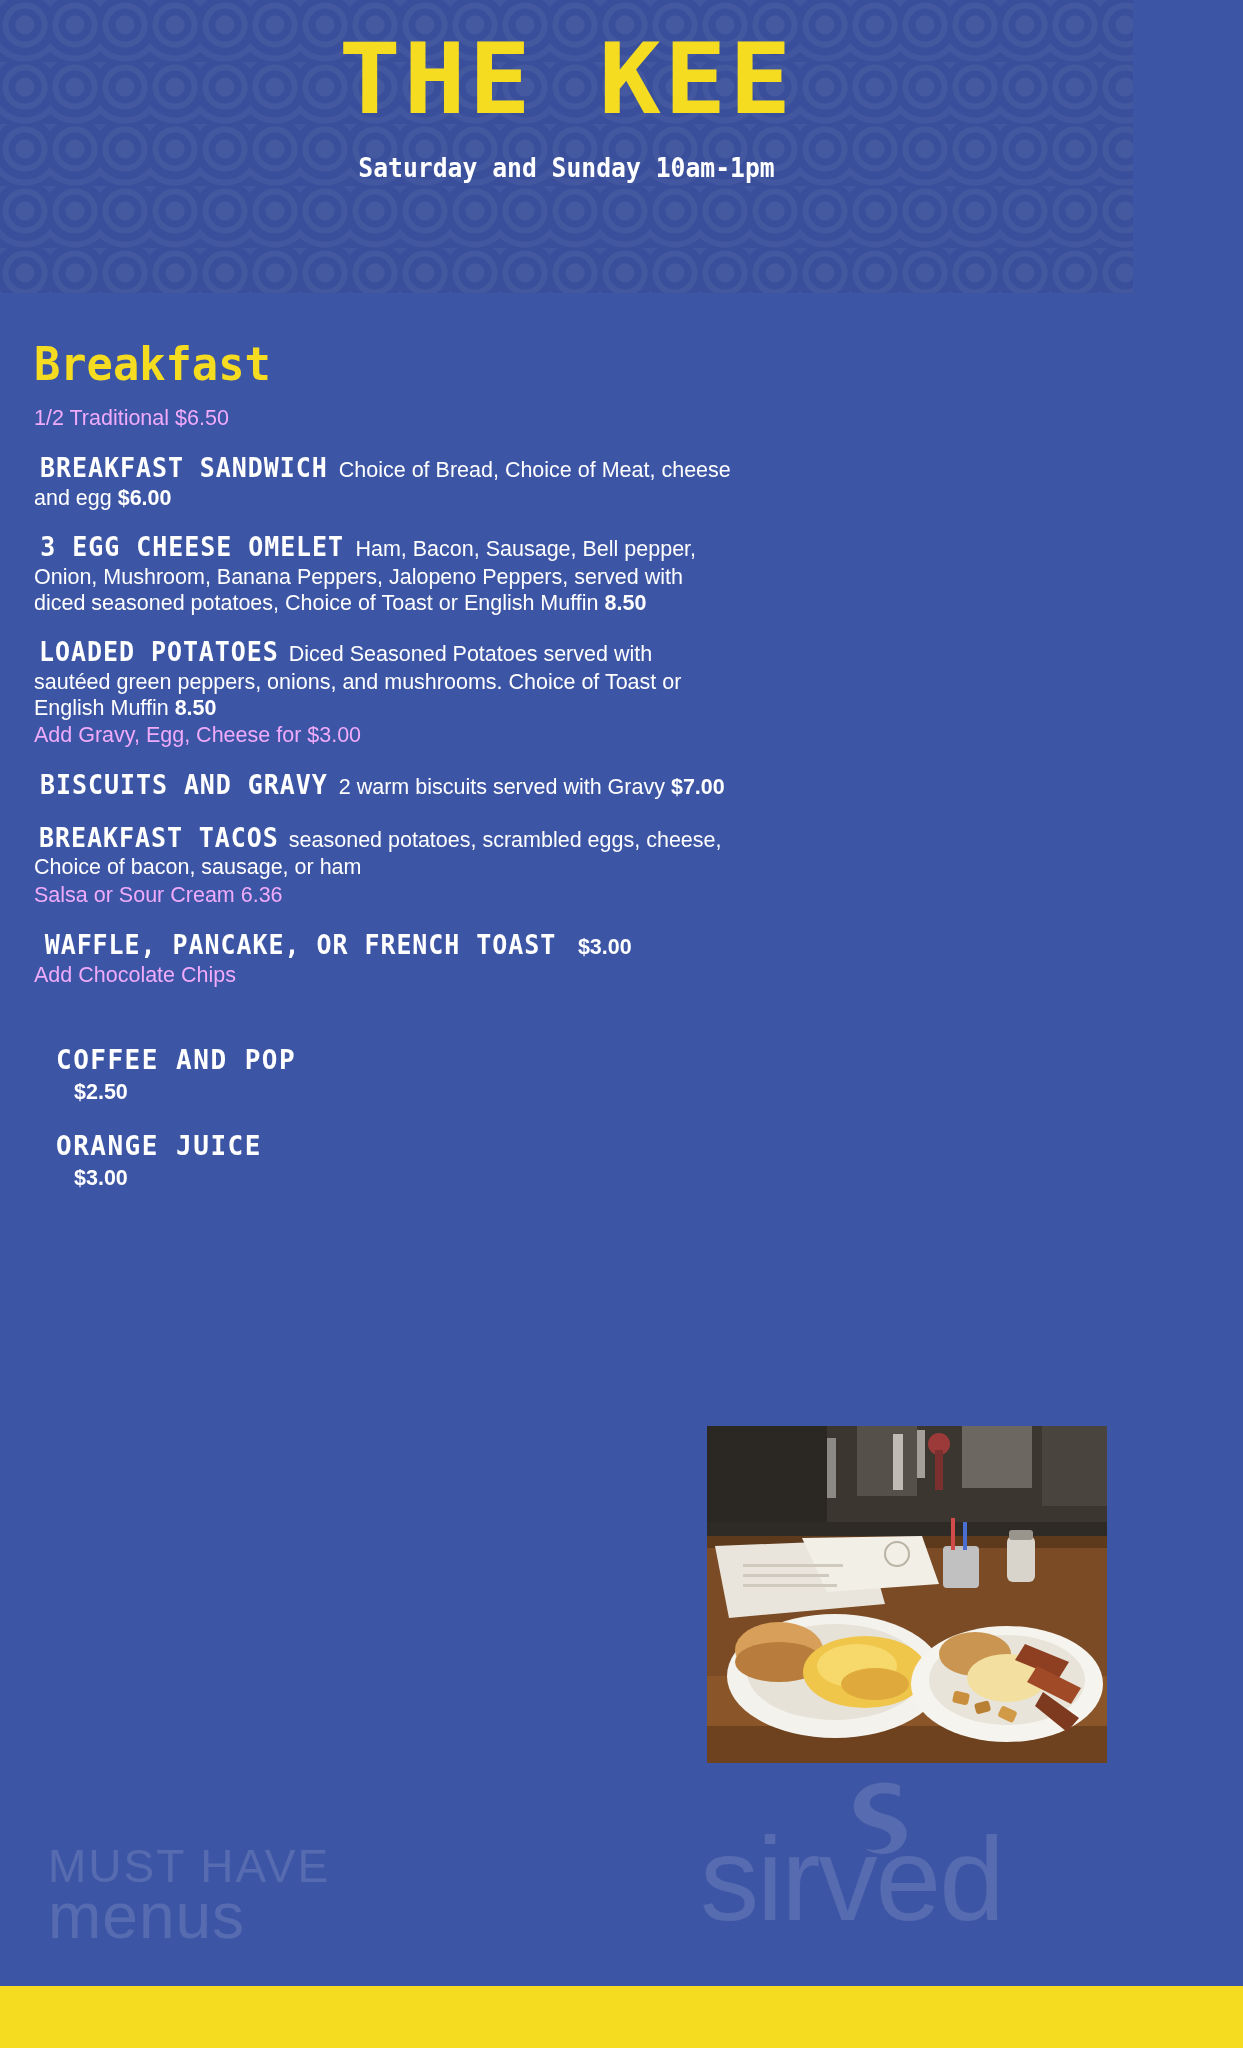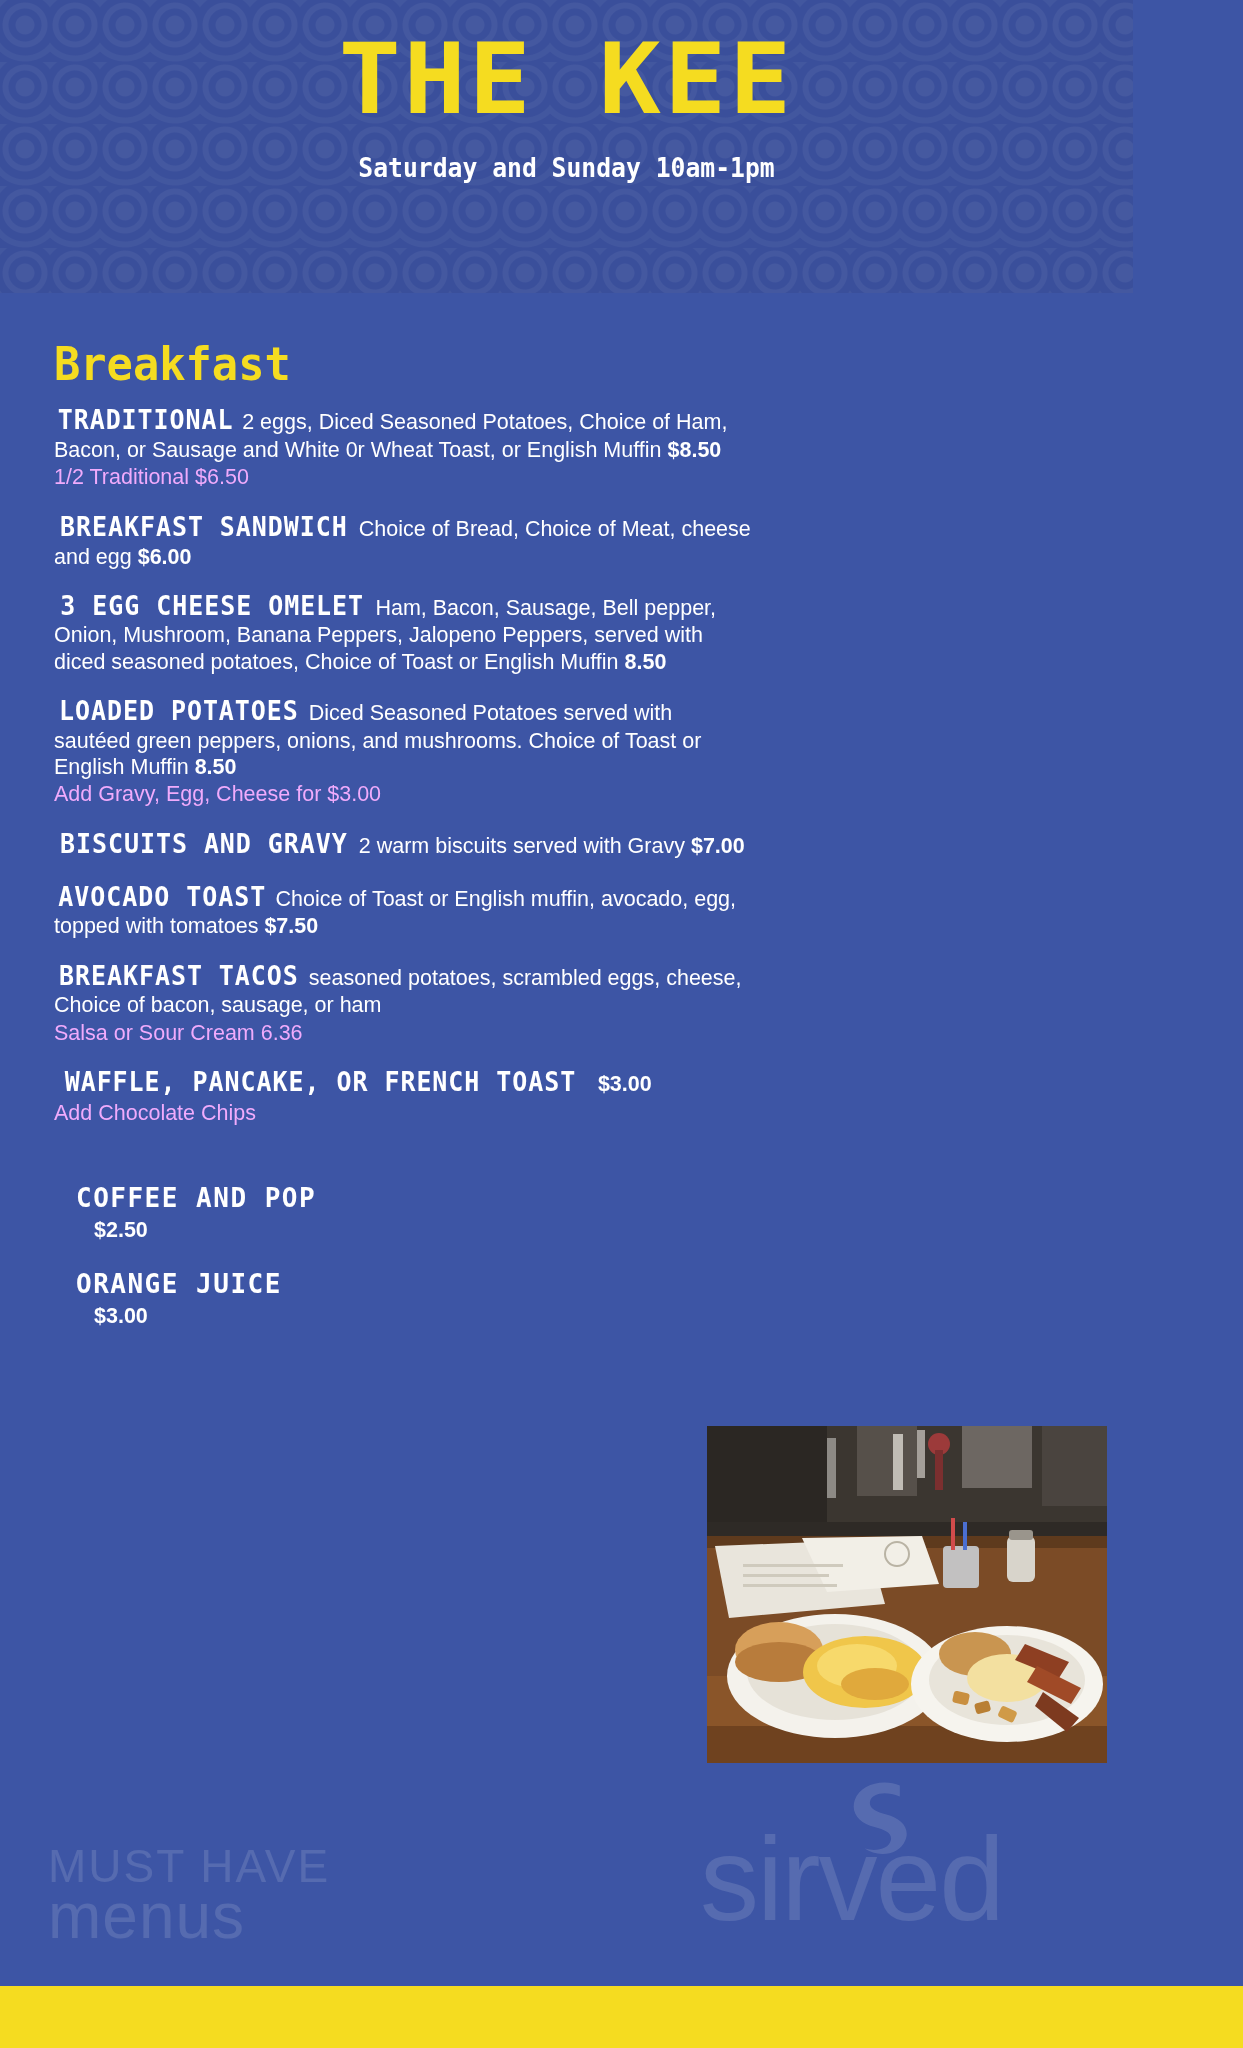--- a/index.html
+++ b/index.html
@@ -51,21 +51,21 @@
     font-size: 26px;
     color: #ffffff;
     letter-spacing: 0px;
     margin-top: 22px;
     transform: scaleX(0.95);
   }
 
   
   .menu-body {
     position: relative;
-    padding: 44px 54px 0 54px;
+    padding: 44px 54px 0 34px;
     box-sizing: border-box;
   }
   .section-title {
     font-family: "DejaVu Sans Mono", monospace;
     font-weight: bold;
     font-size: 46px;
     color: #f5dc20;
     letter-spacing: 0px;
     margin: 0 0 14px 0;
     transform: scaleX(0.95);
@@ -197,23 +197,20 @@
     <div class="restaurant-title">THE KEE</div>
     <div class="restaurant-hours">Saturday and Sunday 10am-1pm</div>
   </div>
 </div>
 
 <div class="menu-body">
 
   <div class="section-title">Breakfast</div>
 
   <div class="menu-item">
-    <div class="item-line">
-      <span class="item-name">TRADITIONAL</span><span class="item-desc">2 eggs, Diced Seasoned Potatoes, Choice of Ham, Bacon, or Sausage and White 0r Wheat Toast, or English Muffin</span> <span class="item-price">$8.50</span>
-    </div>
     <div class="item-sub">1/2 Traditional $6.50</div>
   </div>
 
   <div class="menu-item">
     <div class="item-line">
       <span class="item-name">BREAKFAST SANDWICH</span><span class="item-desc">Choice of Bread, Choice of Meat, cheese and egg</span> <span class="item-price">$6.00</span>
     </div>
     <div class="item-sub"></div>
   </div>
 
@@ -230,26 +227,20 @@
     <div class="item-sub">Add Gravy, Egg, Cheese for $3.00</div>
   </div>
 
   <div class="menu-item">
     <div class="item-line">
       <span class="item-name">BISCUITS AND GRAVY</span><span class="item-desc">2 warm biscuits served with Gravy</span> <span class="item-price">$7.00</span>
     </div>
     <div class="item-sub"></div>
   </div>
 
-  <div class="menu-item">
-    <div class="item-line">
-      <span class="item-name">AVOCADO TOAST</span><span class="item-desc">Choice of Toast or English muffin, avocado, egg, topped with tomatoes</span> <span class="item-price">$7.50</span>
-    </div>
-    <div class="item-sub"></div>
-  </div>
 
   <div class="menu-item">
     <div class="item-line">
       <span class="item-name">BREAKFAST TACOS</span><span class="item-desc">seasoned potatoes, scrambled eggs, cheese, Choice of bacon, sausage, or ham</span> <span class="item-price"></span>
     </div>
     <div class="item-sub">Salsa or Sour Cream 6.36</div>
   </div>
 
   <div class="menu-item">
     <div class="item-line">

